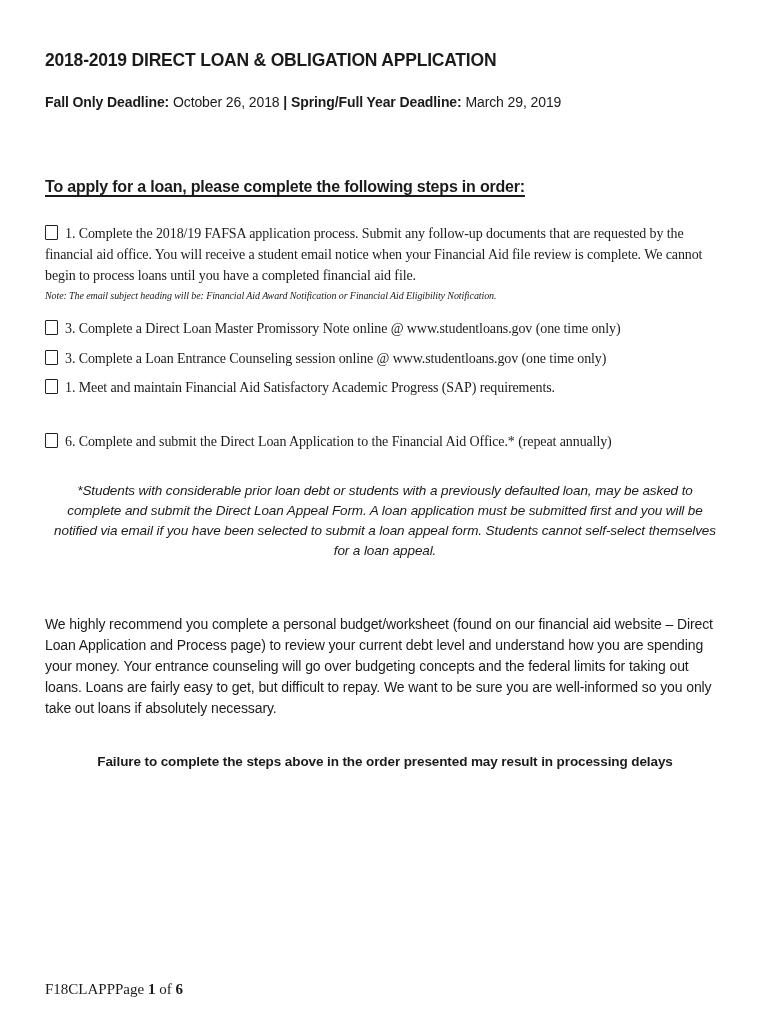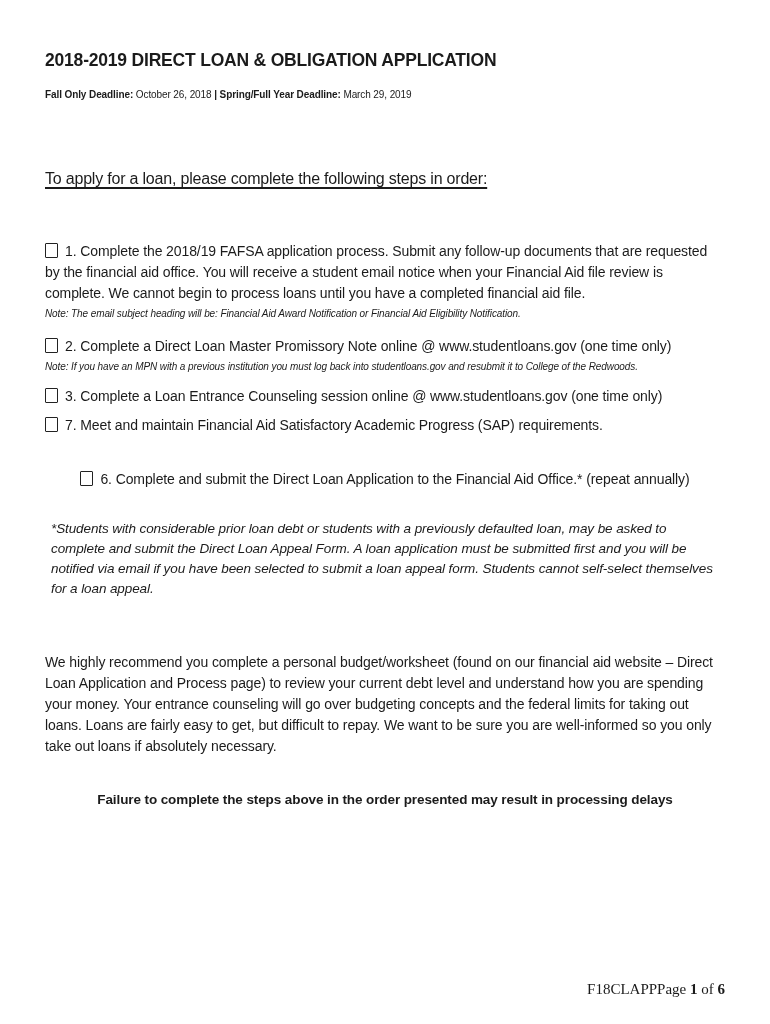--- a/index.html
+++ b/index.html
@@ -25,37 +25,37 @@
     line-height: 24px;
   }
   .subtitle {
     font-size: 15px;
     font-weight: bold;
     letter-spacing: -0.1px;
     line-height: 22px;
     margin-top: 4px;
   }
   .deadline {
-    font-size: 10px;
+    font-size: 14px;
     line-height: 21px;
-    margin-top: 12px;
+    margin-top: 20px;
     letter-spacing: -0.1px;
   }
   .deadline b { font-weight: bold; }
   .section-heading {
     font-size: 16px;
-    font-weight: normal;
+    font-weight: bold;
     letter-spacing: -0.2px;
     line-height: 24px;
     margin-top: 62px;
     text-decoration: underline;
     text-underline-offset: 3px;
     text-decoration-thickness: 1.5px;
   }
-  .steps { margin-top: 50px; }
+  .steps { margin-top: 24px; font-family: Liberation Serif, serif; }
   .step-line {
     font-size: 14px;
     line-height: 21px;
     letter-spacing: -0.1px;
   }
   .checkbox {
     display: inline-block;
     width: 13px;
     height: 15px;
     border: 1.6px solid #222222;
@@ -68,27 +68,27 @@
   .note {
     font-size: 10px;
     font-style: italic;
     line-height: 20px;
     letter-spacing: -0.1px;
   }
   .step-2 { margin-top: 12px; }
   .step-3 { margin-top: 9px; }
   .step-4 { margin-top: 8px; }
   .step-5 { margin-top: 33px; }
-  .step-6 { margin-top: 33px; text-align: center; }
+  .step-6 { margin-top: 33px; }
   .appeal-note {
     margin-top: 29px;
     font-size: 13.5px;
     font-style: italic;
     line-height: 20px;
-    text-align: left;
+    text-align: center;
     letter-spacing: -0.1px;
     padding: 0 6px;
   }
   .attention { margin-top: 53px; }
   .attention-label {
     font-size: 14px;
     font-weight: bold;
     line-height: 21px;
   }
   .attention-body {
@@ -103,21 +103,21 @@
     text-align: center;
     line-height: 21px;
     letter-spacing: -0.1px;
   }
   .footer {
     position: absolute;
     left: 45px;
     right: 45px;
     top: 979px;
     display: flex;
-    justify-content: flex-end;
+    justify-content: flex-start;
     align-items: baseline;
     font-family: "Liberation Serif", serif;
     font-size: 15px;
     line-height: 20px;
   }
   .footer .page-num b { font-weight: bold; }
 </style>
 </head>
 <body>
 
@@ -130,30 +130,29 @@
   <h3 class="section-heading">To apply for a loan, please complete the following steps in order:</h3>
 
   <div class="steps">
 
     <div class="step step-1">
       <p class="step-line"><span class="checkbox"></span><span>1. Complete the 2018/19 FAFSA application process. Submit any follow-up documents that are requested by the financial aid office. You will receive a student email notice when your Financial Aid file review is complete. We cannot begin to process loans until you have a completed financial aid file.</span></p>
       <p class="note">Note: The email subject heading will be: Financial Aid Award Notification or Financial Aid Eligibility Notification.</p>
     </div>
 
     <div class="step step-2">
-      <p class="step-line"><span class="checkbox"></span><span>2. Complete a Direct Loan Master Promissory Note online @ www.studentloans.gov (one time only)</span></p>
-      <p class="note">Note: If you have an MPN with a previous institution you must log back into studentloans.gov and resubmit it to College of the Redwoods.</p>
+      <p class="step-line"><span class="checkbox"></span><span>3. Complete a Direct Loan Master Promissory Note online @ www.studentloans.gov (one time only)</span></p>
     </div>
 
     <div class="step step-3">
       <p class="step-line"><span class="checkbox"></span><span>3. Complete a Loan Entrance Counseling session online @ www.studentloans.gov (one time only)</span></p>
     </div>
 
     <div class="step step-4">
-      <p class="step-line"><span class="checkbox"></span><span>7. Meet and maintain Financial Aid Satisfactory Academic Progress (SAP) requirements.</span></p>
+      <p class="step-line"><span class="checkbox"></span><span>1. Meet and maintain Financial Aid Satisfactory Academic Progress (SAP) requirements.</span></p>
     </div>
 
 
     <div class="step step-6">
       <p class="step-line"><span class="checkbox"></span><span>6. Complete and submit the Direct Loan Application to the Financial Aid Office.* (repeat annually)</span></p>
     </div>
 
   </div>
 
   <p class="appeal-note">*Students with considerable prior loan debt or students with a previously defaulted loan, may be asked to complete and submit the Direct Loan Appeal Form. A loan application must be submitted first and you will be notified via email if you have been selected to submit a loan appeal form. Students cannot self-select themselves for a loan appeal.</p>

